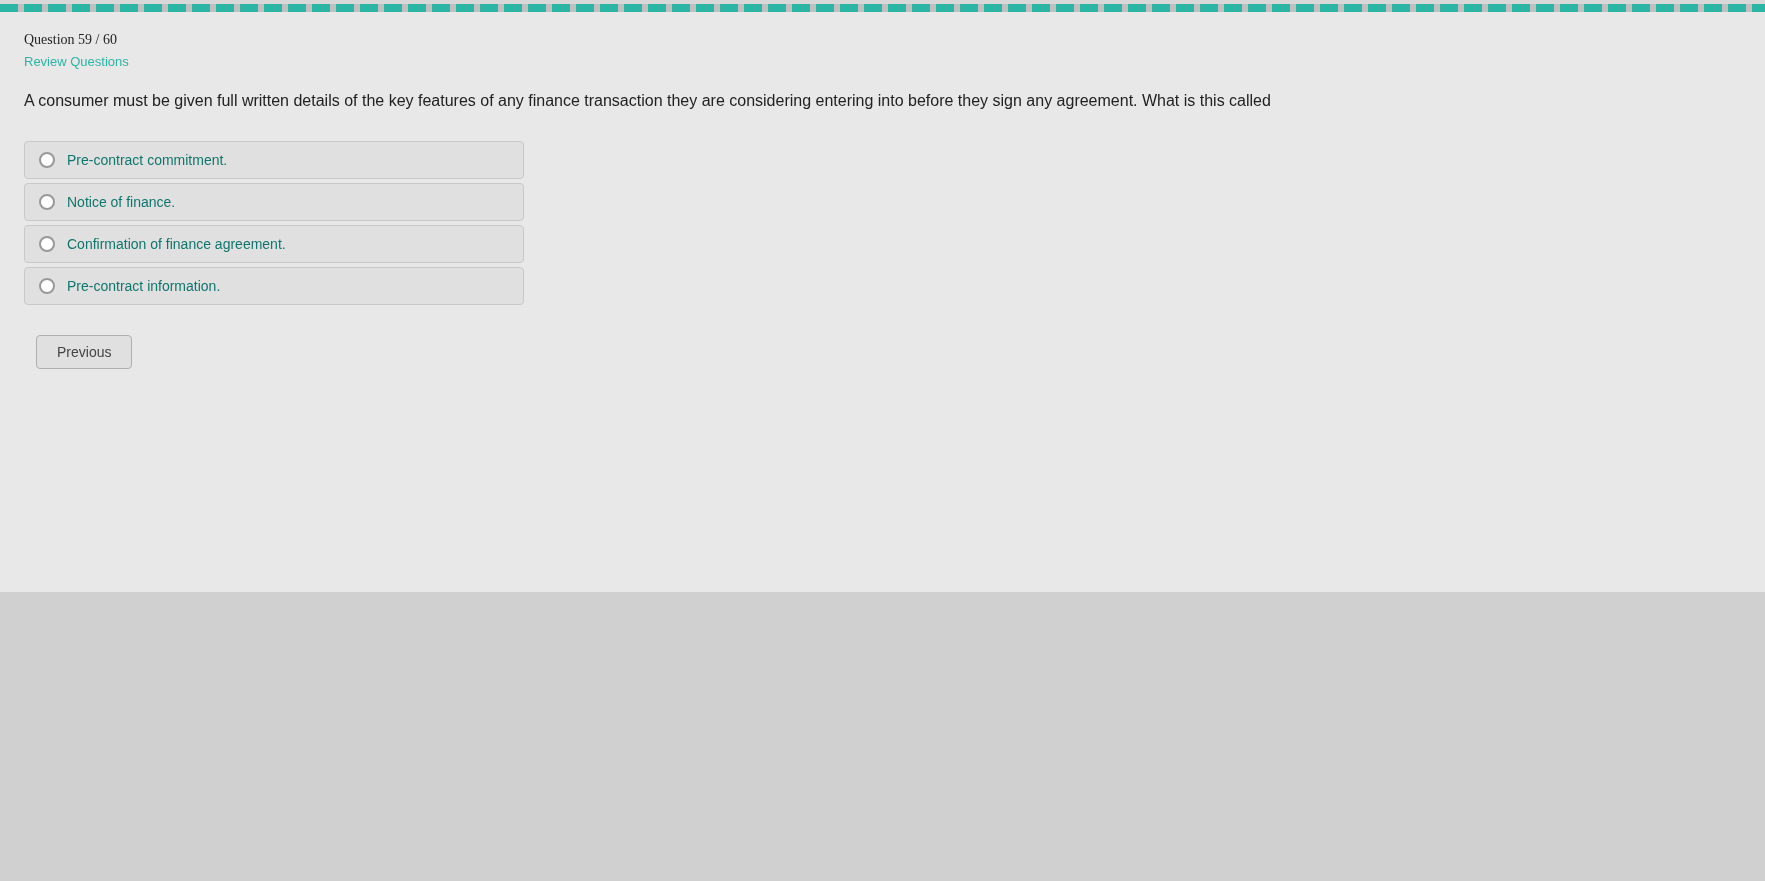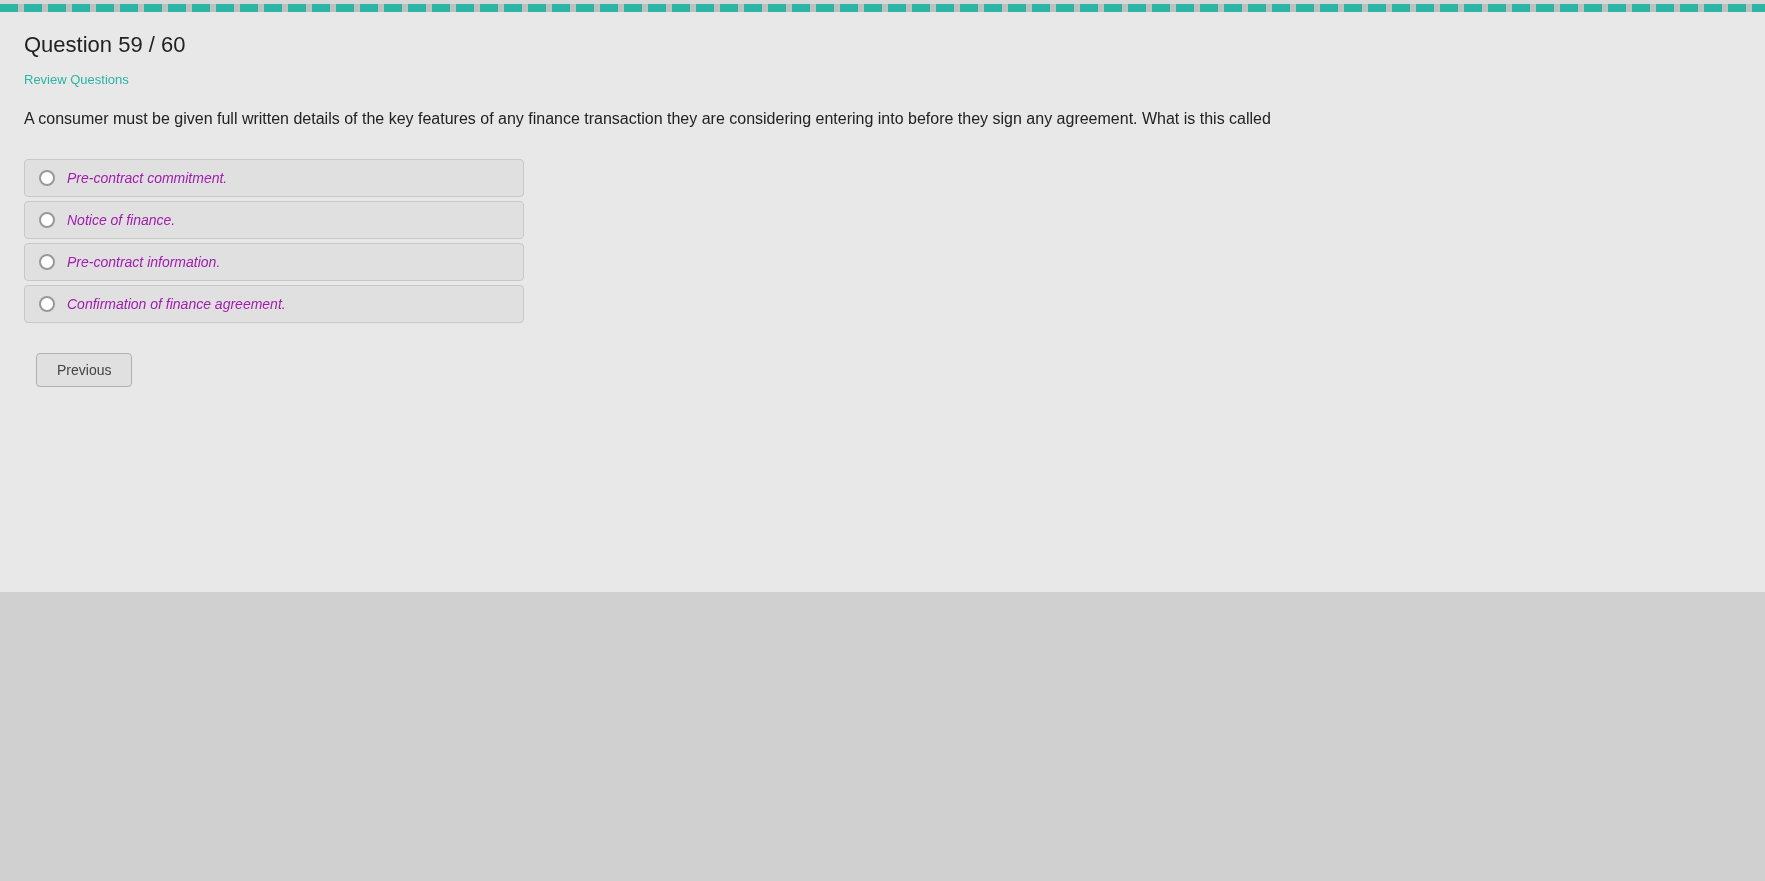--- a/index.html
+++ b/index.html
@@ -44,24 +44,25 @@
     }
 
     .main-content {
       background-color: #e8e8e8;
       padding: 20px 24px 30px 24px;
       min-height: 580px;
       position: relative;
     }
 
     .question-counter {
-      font-size: 22px;
+      font-size: 14px;
       font-weight: normal;
       color: #222;
-      margin-bottom: 12px;
+      margin-bottom: 4px;
+      font-family: Liberation Serif, serif;
     }
 
     .review-questions-link {
       font-size: 13px;
       color: #2ab5a5;
       cursor: pointer;
       margin-bottom: 20px;
       display: inline-block;
       text-decoration: none;
     }
@@ -99,22 +100,21 @@
       height: 16px;
       border-radius: 50%;
       border: 2px solid #999;
       background-color: #fff;
       flex-shrink: 0;
       display: inline-block;
     }
 
     .option-label {
       font-size: 14px;
-      color: #a21caf;
-      font-style: italic;
+      color: #0f766e;
     }
 
     .previous-button {
       padding: 8px 20px;
       background-color: #e0e0e0;
       border: 1px solid #b0b0b0;
       border-radius: 4px;
       font-size: 14px;
       color: #444;
       cursor: pointer;
@@ -150,25 +150,25 @@
       <div class="option-item">
         <span class="option-radio"></span>
         <span class="option-label">Pre-contract commitment.</span>
       </div>
       <div class="option-item">
         <span class="option-radio"></span>
         <span class="option-label">Notice of finance.</span>
       </div>
       <div class="option-item">
         <span class="option-radio"></span>
-        <span class="option-label">Pre-contract information.</span>
+        <span class="option-label">Confirmation of finance agreement.</span>
       </div>
       <div class="option-item">
         <span class="option-radio"></span>
-        <span class="option-label">Confirmation of finance agreement.</span>
+        <span class="option-label">Pre-contract information.</span>
       </div>
     </div>
 
     
     <button class="previous-button">Previous</button>
   </div>
 
   <div class="bottom-area"></div>
 </div>
 

